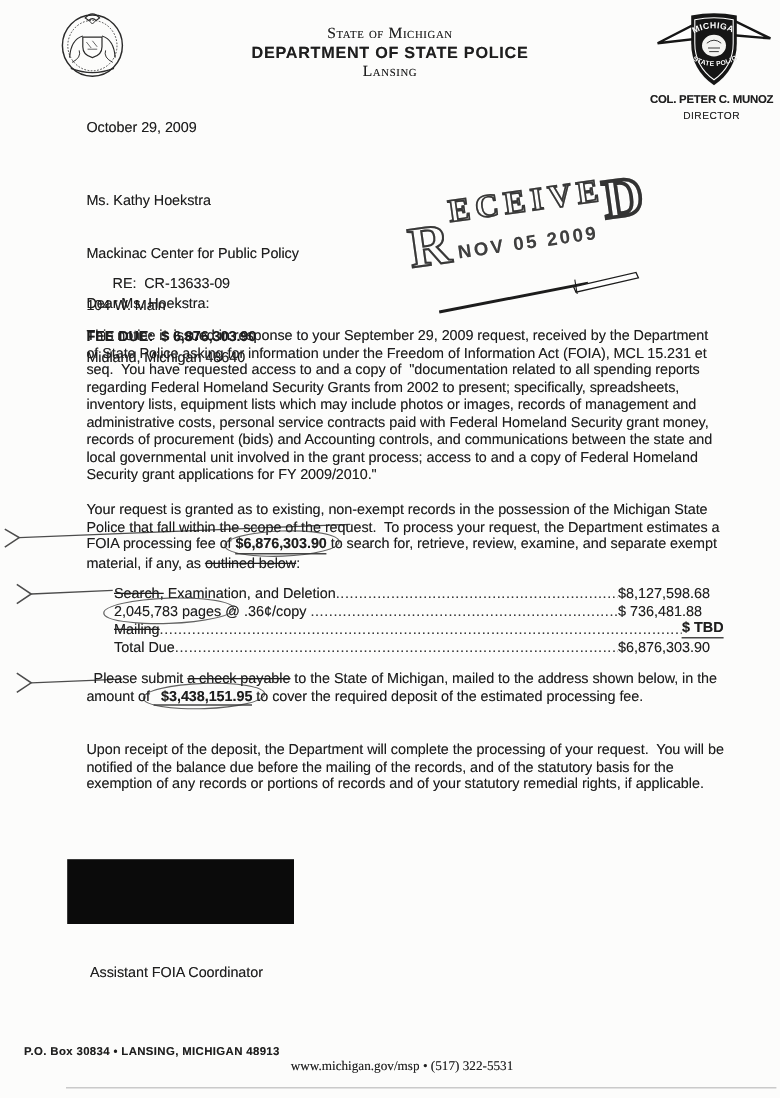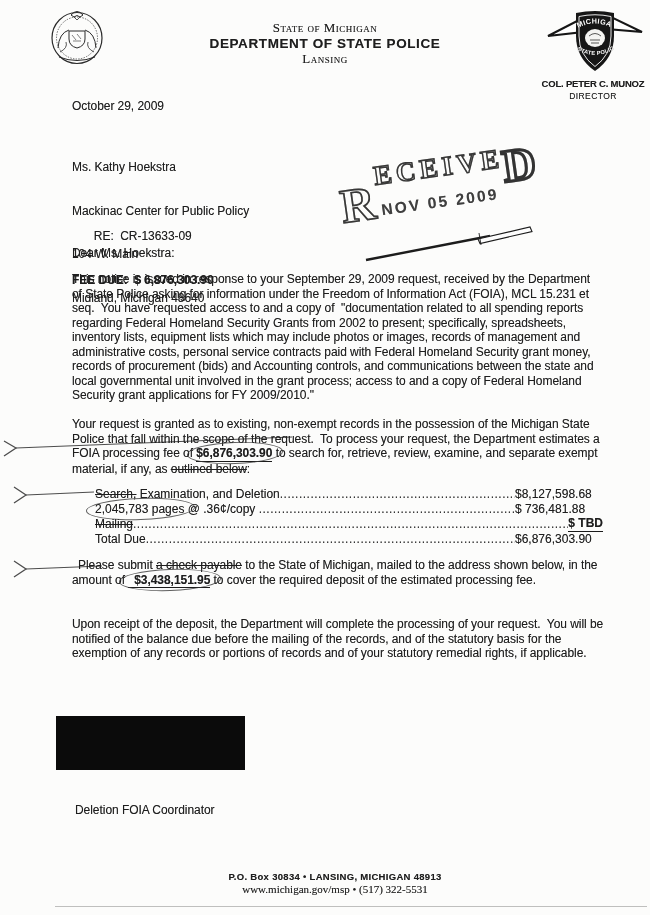--- a/index.html
+++ b/index.html
@@ -20,21 +20,21 @@
         border:1.4px solid #3a3a3a;border-radius:50%;transform:rotate(-2deg);opacity:.8;pointer-events:none;}
   .fee-table{width:508px;font-size:12px;line-height:14.6px;}
   .fee-row{display:flex;align-items:center;}
   .fee-label{white-space:pre;}
   .dots{flex:1;overflow:hidden;white-space:nowrap;opacity:.9;}
   .dots::after{content:"..........................................................................................................................................................";letter-spacing:.5px;}
   .fee-amt{width:88px;text-align:left;white-space:pre;}
   .fee-amt.tbd{width:auto;font-weight:bold;border-bottom:1.2px solid #1b1b1b;}
   .redact{background:#0b0b0b;display:inline-block;}
   .overlay{position:absolute;left:0;top:0;pointer-events:none;}
-  .footer-line1{font-size:9.5px;font-weight:bold;letter-spacing:.3px;text-align:center;}
+  .footer-line1{font-size:9.5px;font-weight:bold;letter-spacing:.3px;text-align:left;}
   .footer-line2{font-family:"Liberation Serif",serif;font-size:11px;text-align:center;margin-top:1px;}
 </style>
 </head>
 <body>
 
 <div class="page">
 
   <svg class="abs" style="left:47px;top:6px;" width="60" height="60" viewBox="0 0 60 60" fill="none" stroke="#2b2b2b">
     <ellipse cx="30" cy="32" rx="25" ry="25.5" stroke-width="1.2"></ellipse>
     <ellipse cx="30" cy="32" rx="20.5" ry="21" stroke-width=".7" stroke-dasharray="1.4,1.3"></ellipse>
@@ -146,21 +146,21 @@
     </div>
 
   <p class="abs para" style="left:72px;top:558px;width:532px;text-indent:6px;"><span>Please submit </span><span class="strike">a check payable</span><span> to the State of Michigan, mailed to the address shown below, in the amount of </span><span class="bold ul circle">$3,438,151.95</span><span> to cover the required deposit of the estimated processing fee.</span></p>
 
   <p class="abs para" style="left:72px;top:601px;width:538px;margin-top:16px;">Upon receipt of the deposit, the Department will complete the processing of your request.  You will be notified of the balance due before the mailing of the records, and of the statutory basis for the exemption of any records or portions of records and of your statutory remedial rights, if applicable.</p>
 
 
   <div class="abs redact" style="left:56px;top:716px;width:189px;height:54px;"></div>
 
   <div class="abs para" style="left:75px;top:774px;">
-    <div>Deletion FOIA Coordinator</div>
+    <div>Assistant FOIA Coordinator</div>
   </div>
 
   <div class="abs" style="left:20px;top:871px;width:630px;">
     <div class="footer-line1">P.O. Box 30834 • LANSING, MICHIGAN  48913</div>
     <div class="footer-line2">www.michigan.gov/msp • (517) 322-5531</div>
   </div>
 
   <div class="abs" style="left:55px;top:906px;width:592px;height:1px;background:#8d8d8d;opacity:.55;"></div>
 
 </div>

